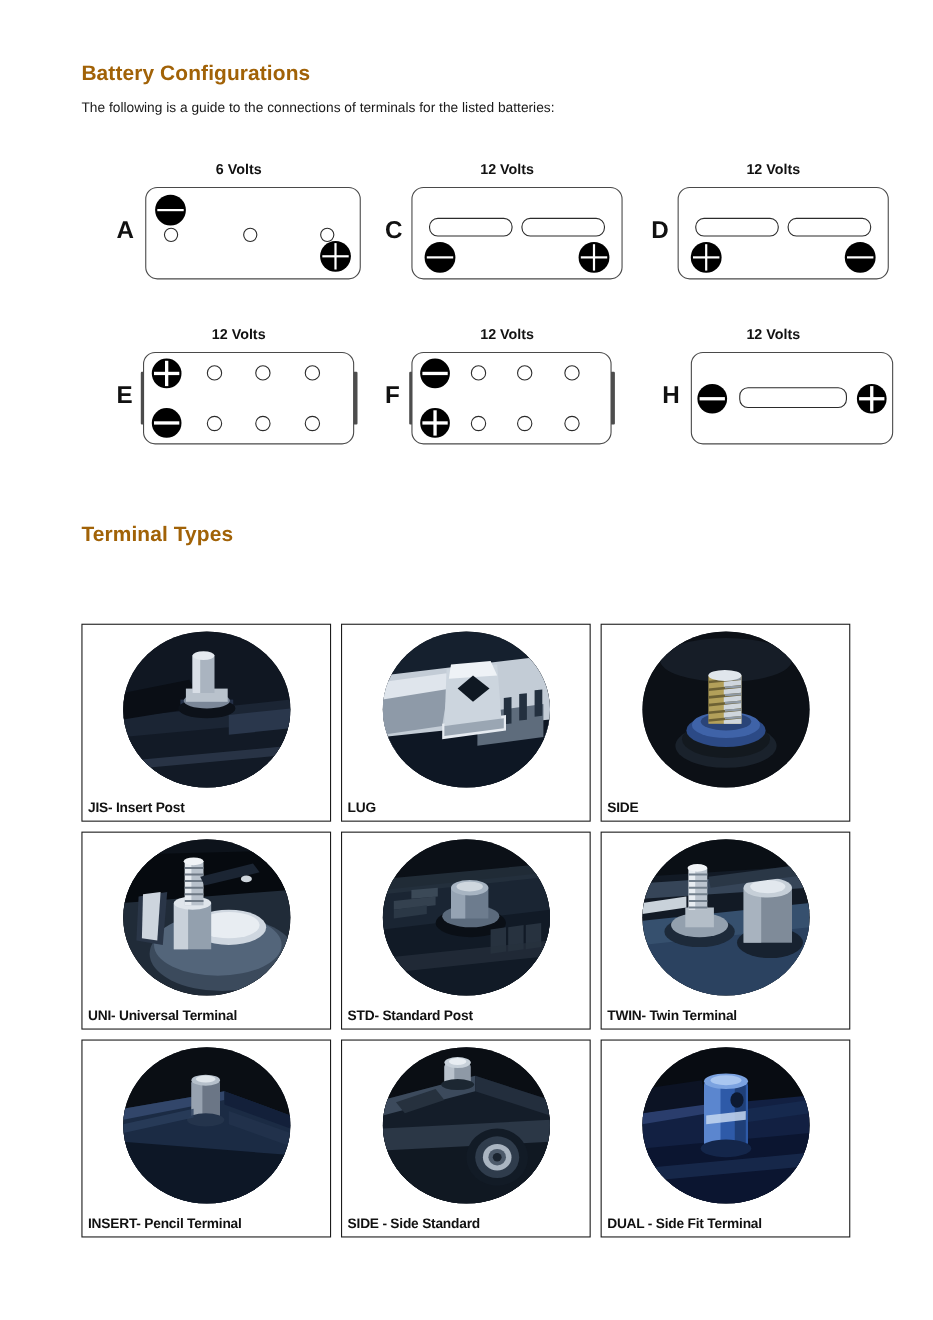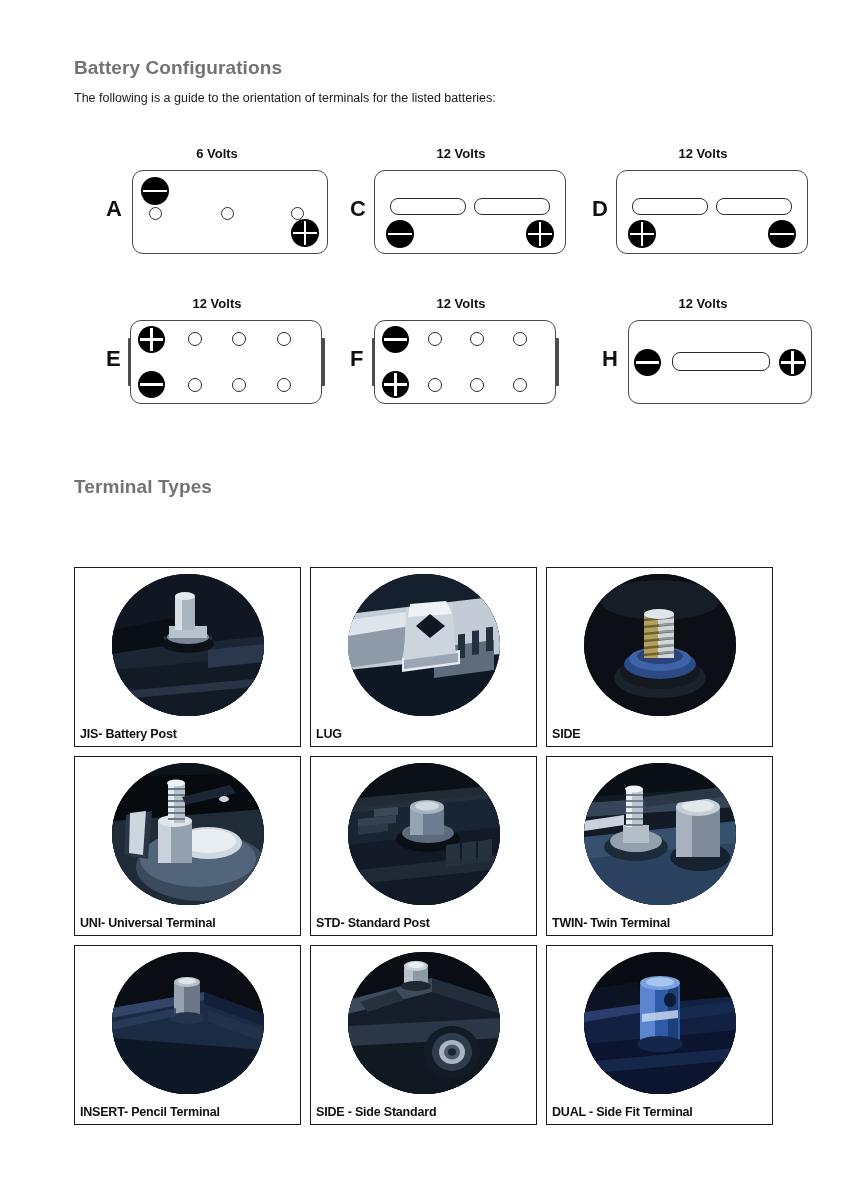--- a/index.html
+++ b/index.html
@@ -6,21 +6,21 @@
   body{
     width:848px;height:1200px;background:#ffffff;
     font-family:"Liberation Sans", sans-serif;
     color:#111111;overflow:hidden;position:relative;
   }
   .page{position:relative;width:848px;height:1200px;}
 
   
   .section-title{
     position:absolute;font-size:19px;font-weight:bold;
-    color:#737373;letter-spacing:.1px;white-space:nowrap;
+    color:#a16207;letter-spacing:.1px;white-space:nowrap;
   }
   .section-sub{
     position:absolute;font-size:12.5px;font-weight:400;
     color:#1a1a1a;white-space:nowrap;
   }
 
   
   .batt-cell{position:absolute;margin-left:28px;}
   .volts{
     position:absolute;top:0;left:0;width:100%;
@@ -74,21 +74,21 @@
     position:absolute;left:5px;bottom:5px;font-size:12.5px;
     font-weight:bold;color:#111;white-space:nowrap;letter-spacing:-.2px;
   }
 </style>
 </head>
 <body>
 
 <div class="page">
 
   <div class="section-title" style="left:74px;top:57px;">Battery Configurations</div>
-  <div class="section-sub" style="left:74px;top:91px;">The following is a guide to the orientation of terminals for the listed batteries:</div>
+  <div class="section-sub" style="left:74px;top:91px;">The following is a guide to the connections of terminals for the listed batteries:</div>
 
   <div class="batt-cell" style="left:74px;top:146px;width:230px;height:120px;">
     <div class="volts">6 Volts</div>
     <div class="batt-letter" style="left:4px;top:52px;">A</div>
     <div class="batt-body" style="left:30px;top:24px;width:196px;height:84px;">
       <div class="term" style="left:8px;top:6px;width:28px;height:28px;"></div>
       <div class="term pos" style="right:8px;bottom:6px;width:28px;height:28px;"></div>
       <div class="hole" style="left:16px;top:36px;width:13px;height:13px;"></div>
       <div class="hole" style="left:88px;top:36px;width:13px;height:13px;"></div>
       <div class="hole" style="left:158px;top:36px;width:13px;height:13px;"></div>
@@ -178,21 +178,21 @@
             <ellipse cx="76" cy="70" rx="26" ry="9" fill="#0c1119"></ellipse>
             <ellipse cx="76" cy="63" rx="21" ry="7" fill="#7b8798"></ellipse>
             <rect x="57" y="52" width="38" height="12" fill="#b9c2cc"></rect>
             <rect x="63" y="22" width="20" height="34" fill="#aab4c0"></rect>
             <rect x="63" y="22" width="7" height="34" fill="#d8dee6"></rect>
             <ellipse cx="73" cy="22" rx="10" ry="4" fill="#e4e9ef"></ellipse>
             <path d="M96 76 L152 70 L152 88 L96 94 Z" fill="#2a374c"></path>
             <path d="M0 118 L152 104 L152 112 L0 126 Z" fill="#3a485e" opacity=".55"></path>
           </svg>
         </div>
-        <div class="tlabel">JIS- Battery Post</div>
+        <div class="tlabel">JIS- Insert Post</div>
       </div>
 
       <div class="tcell">
         <div class="photo">
           <svg class="scene" viewBox="0 0 152 142" preserveAspectRatio="none">
             <rect width="152" height="142" fill="#15202e"></rect>
             <path d="M0 40 L152 22 L152 96 L0 112 Z" fill="#c3ccd6"></path>
             <path d="M0 58 L60 48 L54 86 L0 94 Z" fill="#8e9aa8"></path>
             <path d="M0 46 L58 38 L62 52 L0 62 Z" fill="#dfe5ec"></path>
             <path d="M0 96 L152 80 L152 142 L0 142 Z" fill="#0e1724"></path>

